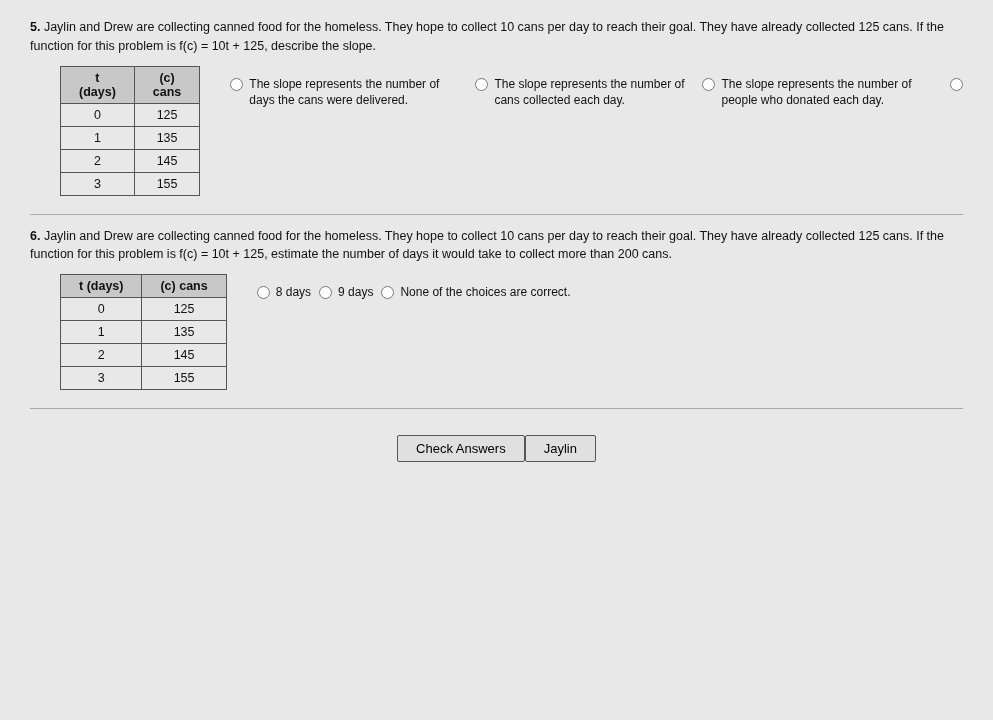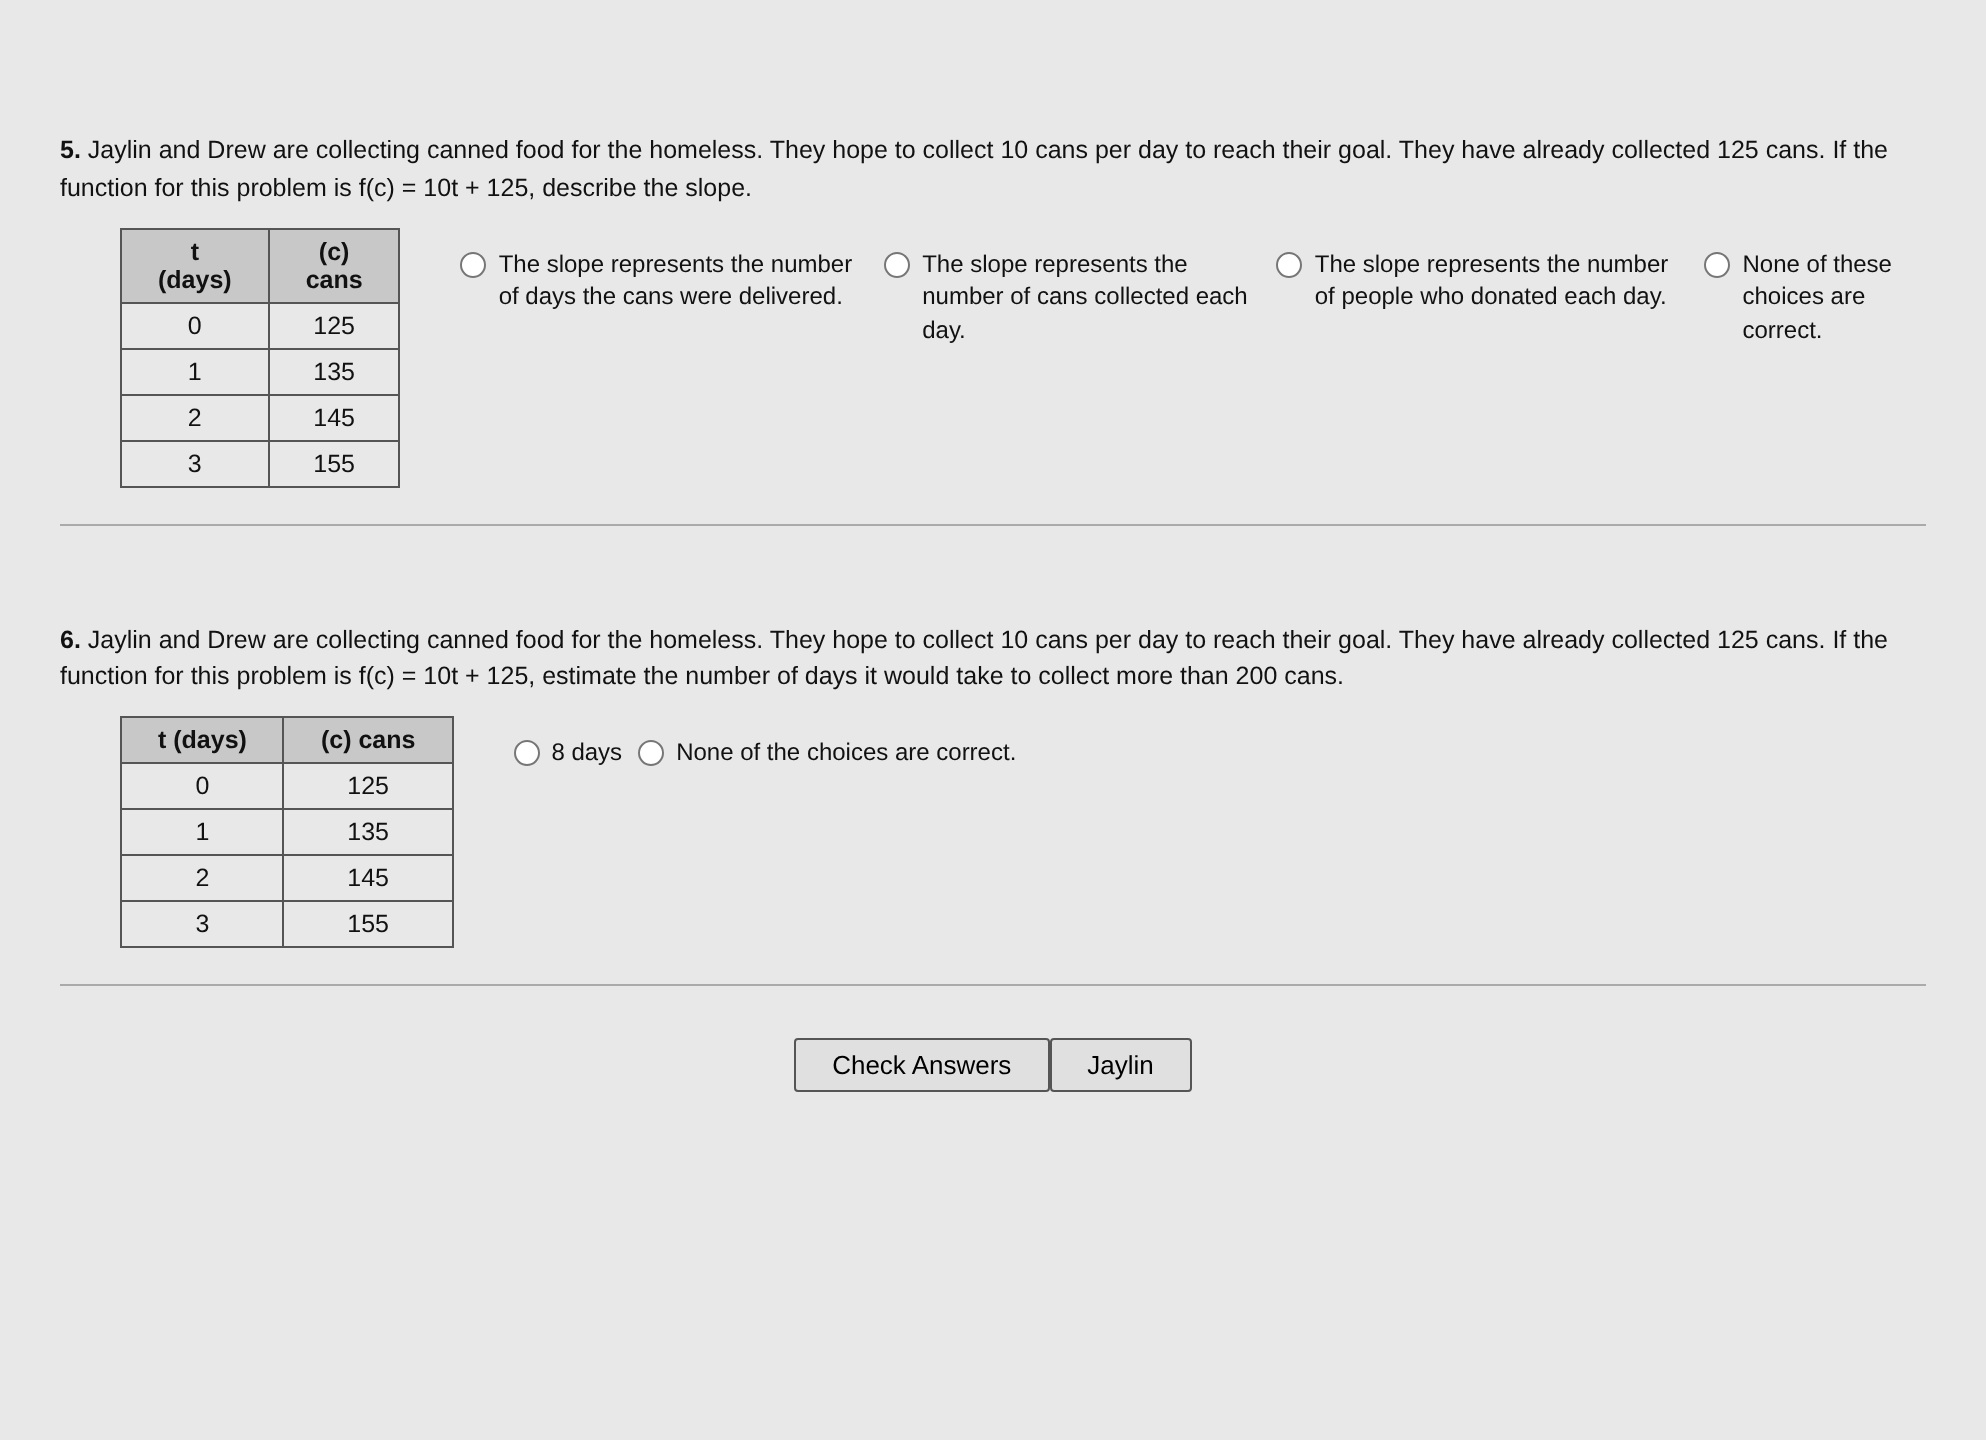--- a/index.html
+++ b/index.html
@@ -13,21 +13,20 @@
       justify-content: center;
     }
     .page {
       background: #e8e8e8;
       width: 993px;
       min-height: 720px;
       padding: 18px 30px 20px 30px;
     }
     .question-block {
       margin-bottom: 18px;
-      margin-top: 48px;
     }
     .question-text {
       font-size: 12.5px;
       line-height: 1.5;
       margin-bottom: 10px;
     }
     .question-number {
       font-weight: bold;
     }
     .content-row {
@@ -135,21 +134,20 @@
           <label class="option-item">
             <input type="radio" name="q5" style="">
             <span class="option-label">The slope represents the number of cans collected each day.</span>
           </label>
           <label class="option-item">
             <input type="radio" name="q5" style="">
             <span class="option-label">The slope represents the number of people who donated each day.</span>
           </label>
           <label class="option-item">
             <input type="radio" name="q5" style="">
-            <span class="option-label">None of these choices are correct.</span>
           </label>
         </div>
     </div>
   </div>
 
   <hr class="divider">
 
   <div class="question-block">
     <div class="question-text">
       <span class="question-number">6.</span>
@@ -182,20 +180,24 @@
             </tr>
           </tbody>
       </table>
       <div class="options-list" id="q6-options">
           <label class="option-item">
             <input type="radio" name="q6" style="">
             <span class="option-label">8 days</span>
           </label>
           <label class="option-item">
             <input type="radio" name="q6" style="">
+            <span class="option-label">9 days</span>
+          </label>
+          <label class="option-item">
+            <input type="radio" name="q6" style="">
             <span class="option-label">None of the choices are correct.</span>
           </label>
         </div>
     </div>
   </div>
 
   <hr class="divider">
 
   <div class="bottom-buttons">
     <button class="btn">Check Answers</button>

